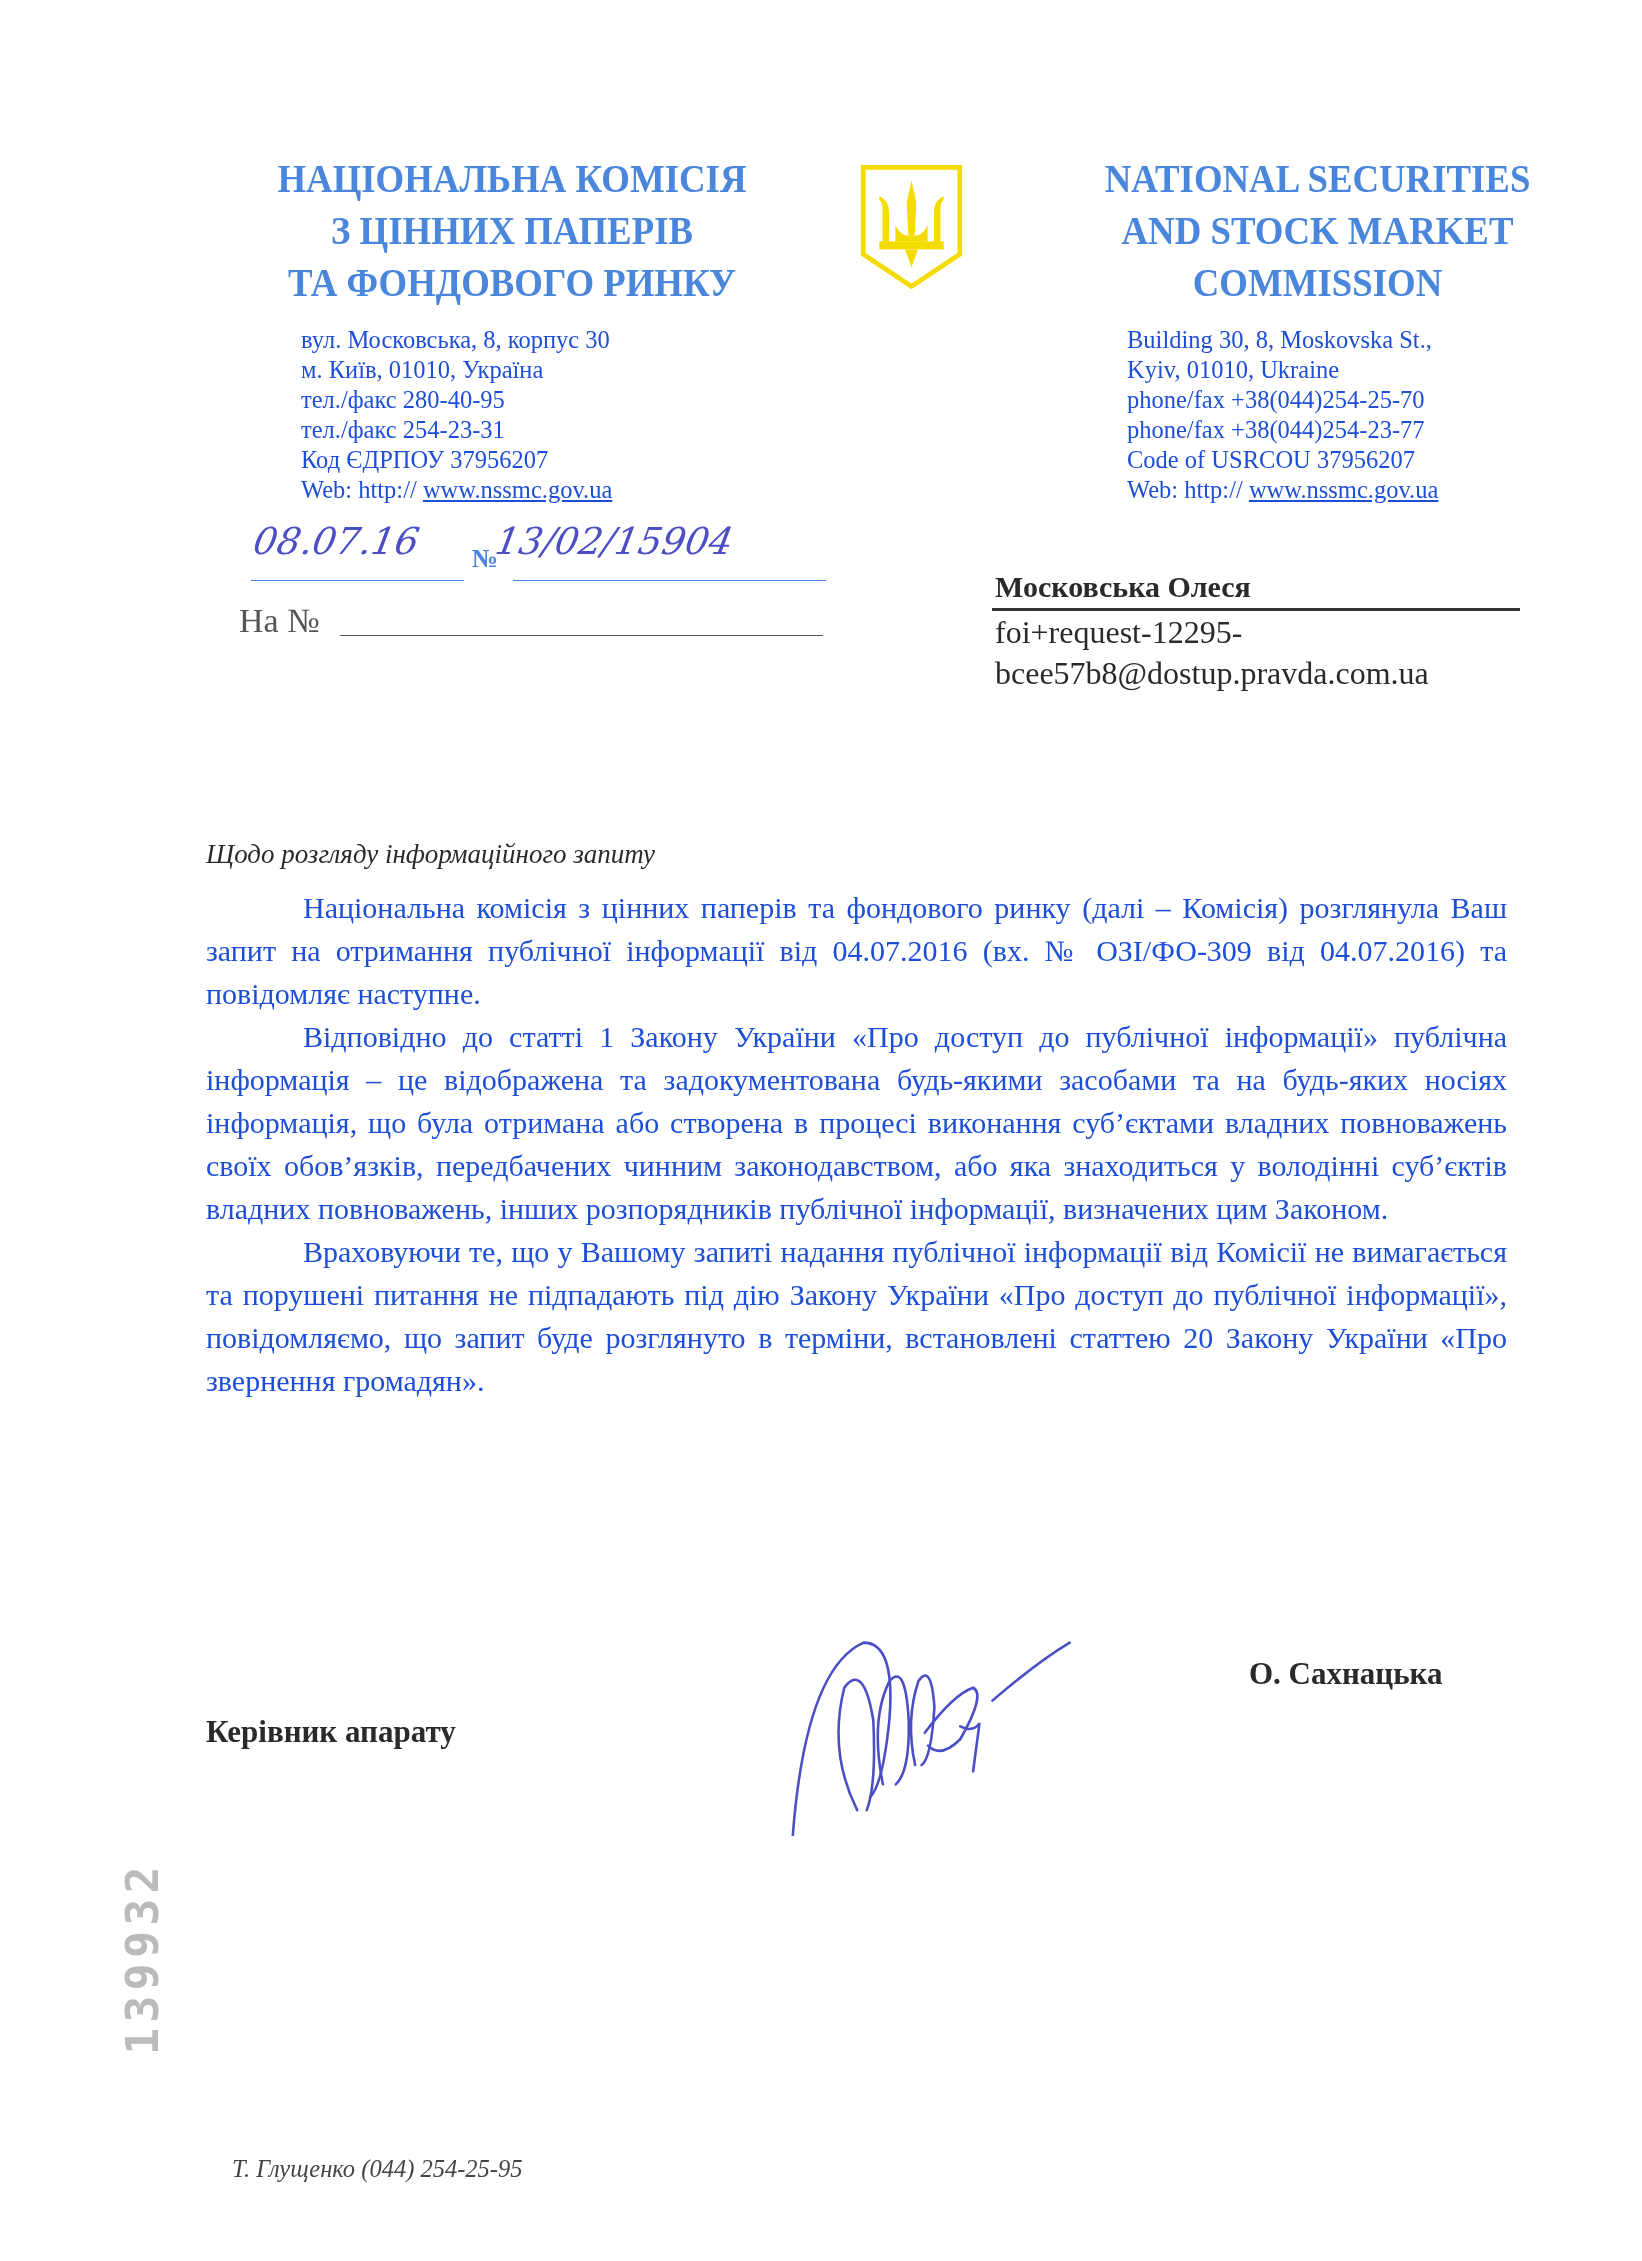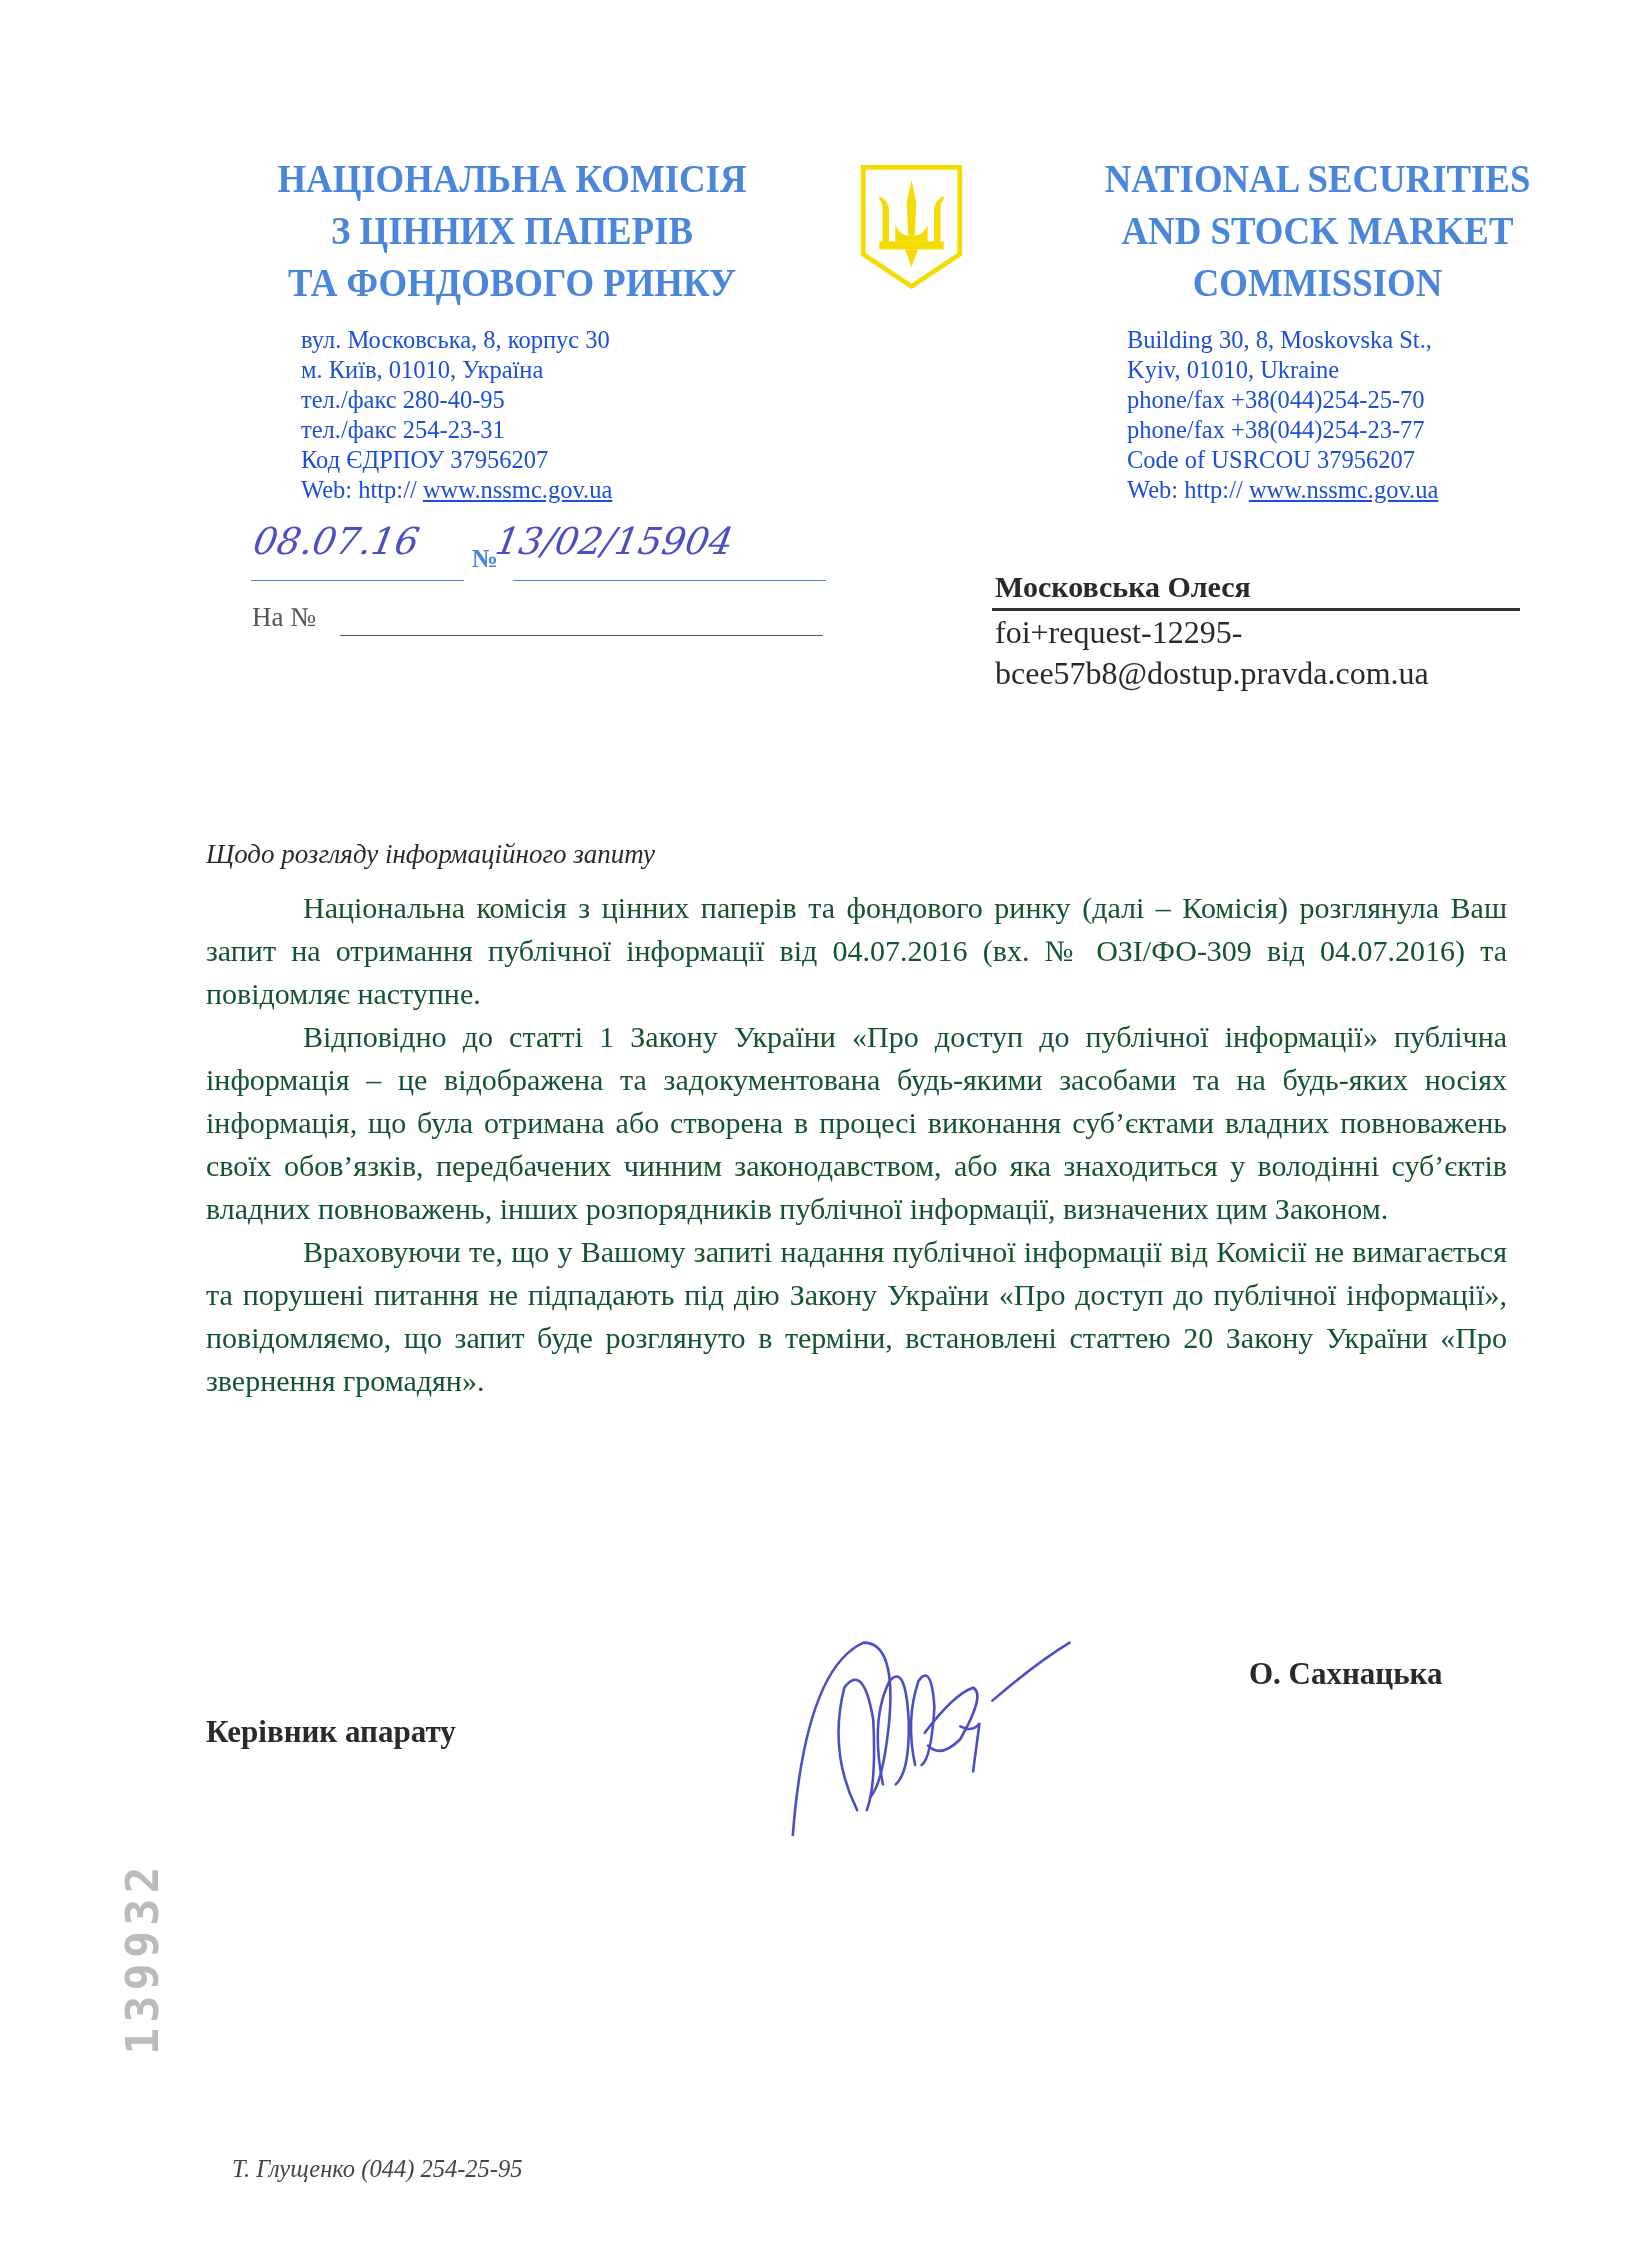--- a/index.html
+++ b/index.html
@@ -21,33 +21,33 @@
   .reg-date { left: 254px; top: 519px; width: 206px; height: 45px;
               font-family: "DejaVu Serif", serif; font-style: italic; color: #4b4ec4;
               font-size: 37px; line-height: 45px; transform: skewX(-10deg); white-space: nowrap; }
   .reg-num-label { left: 472px; top: 544px; color: #4a86dc; font-weight: bold; font-size: 26px; }
   .reg-num { left: 496px; top: 519px; width: 335px; height: 45px;
              font-family: "DejaVu Serif", serif; font-style: italic; color: #4b4ec4;
              font-size: 37px; line-height: 45px; transform: skewX(-10deg); white-space: nowrap; }
   .line-blue { height: 1.3px; background: #4a86dc; }
   .line-dark { height: 1.3px; background: #555; }
 
-  .na-label { left: 252px; top: 602px; font-size: 27px; color: #555; }
+  .na-label { left: 239px; top: 602px; font-size: 34px; color: #555; }
 
   
   .addressee-name { left: 995px; top: 570px; font-size: 30px; font-weight: bold; color: #2a2a2a; }
   .addressee-line { left: 992px; top: 608px; width: 528px; height: 2.6px; background: #333; }
   .addressee-email { left: 995px; top: 612px; font-size: 32px; line-height: 41px; color: #2a2a2a; }
 
   
   .subject { left: 206px; top: 813px; font-size: 27px; font-style: italic; color: #2a2a2a; margin-top: 26px; }
 
   
   .body-text { left: 206px; top: 886px; width: 1301px; font-size: 30px; line-height: 43px;
-               color: #14532d; text-align: justify; font-family: "Liberation Serif", serif; }
+               color: #1d4ed8; text-align: justify; font-family: "Liberation Serif", serif; }
   .body-text p { margin: 0; text-indent: 97px; }
 
   
   .sign-position { left: 206px; top: 1714px; font-size: 31px; font-weight: bold; }
   .sign-name { left: 1249px; top: 1656px; font-size: 31px; font-weight: bold; }
   .signature { left: 767px; top: 1591px; width: 322px; height: 245px; }
 
   
   .stamp-num { left: 97px; top: 1849px; width: 64px; height: 206px; }
   .stamp-num span { display: block; transform: rotate(-90deg); transform-origin: left top;

